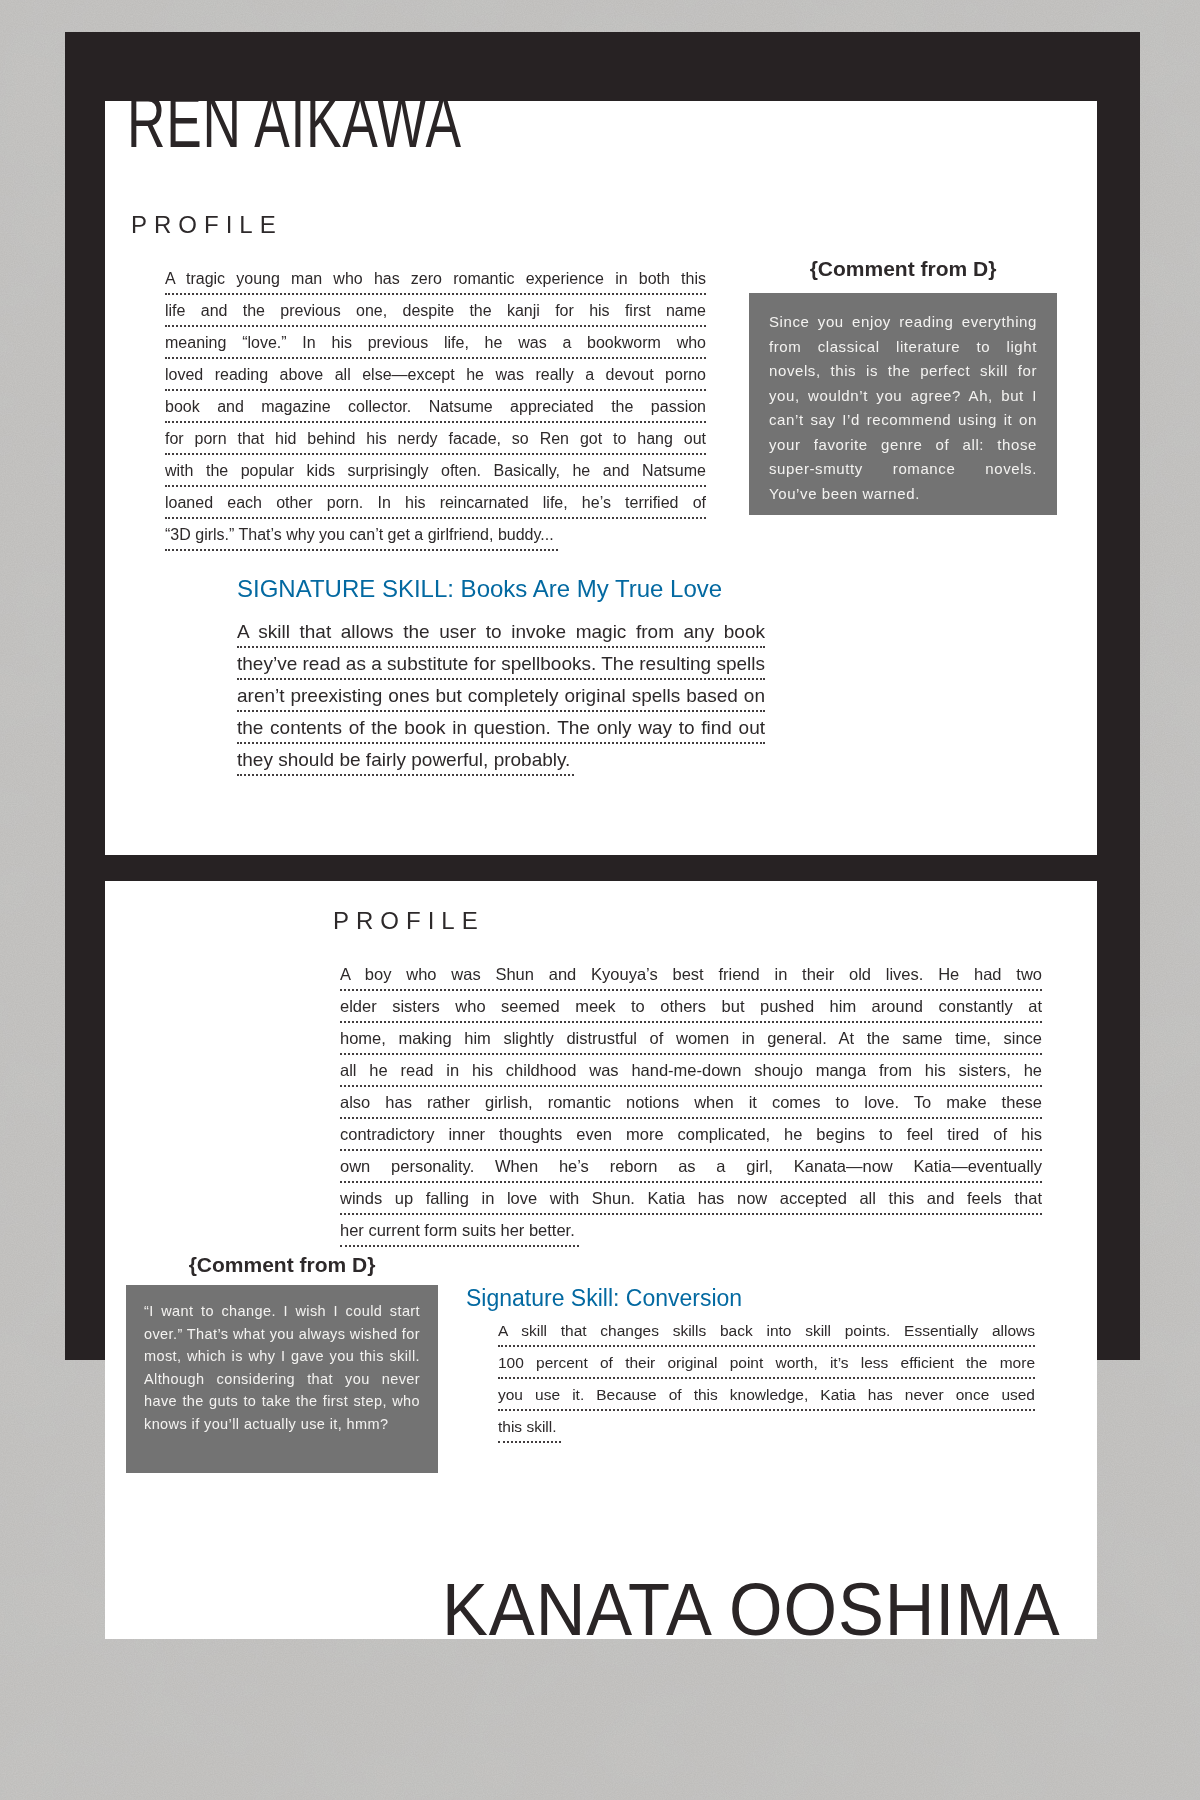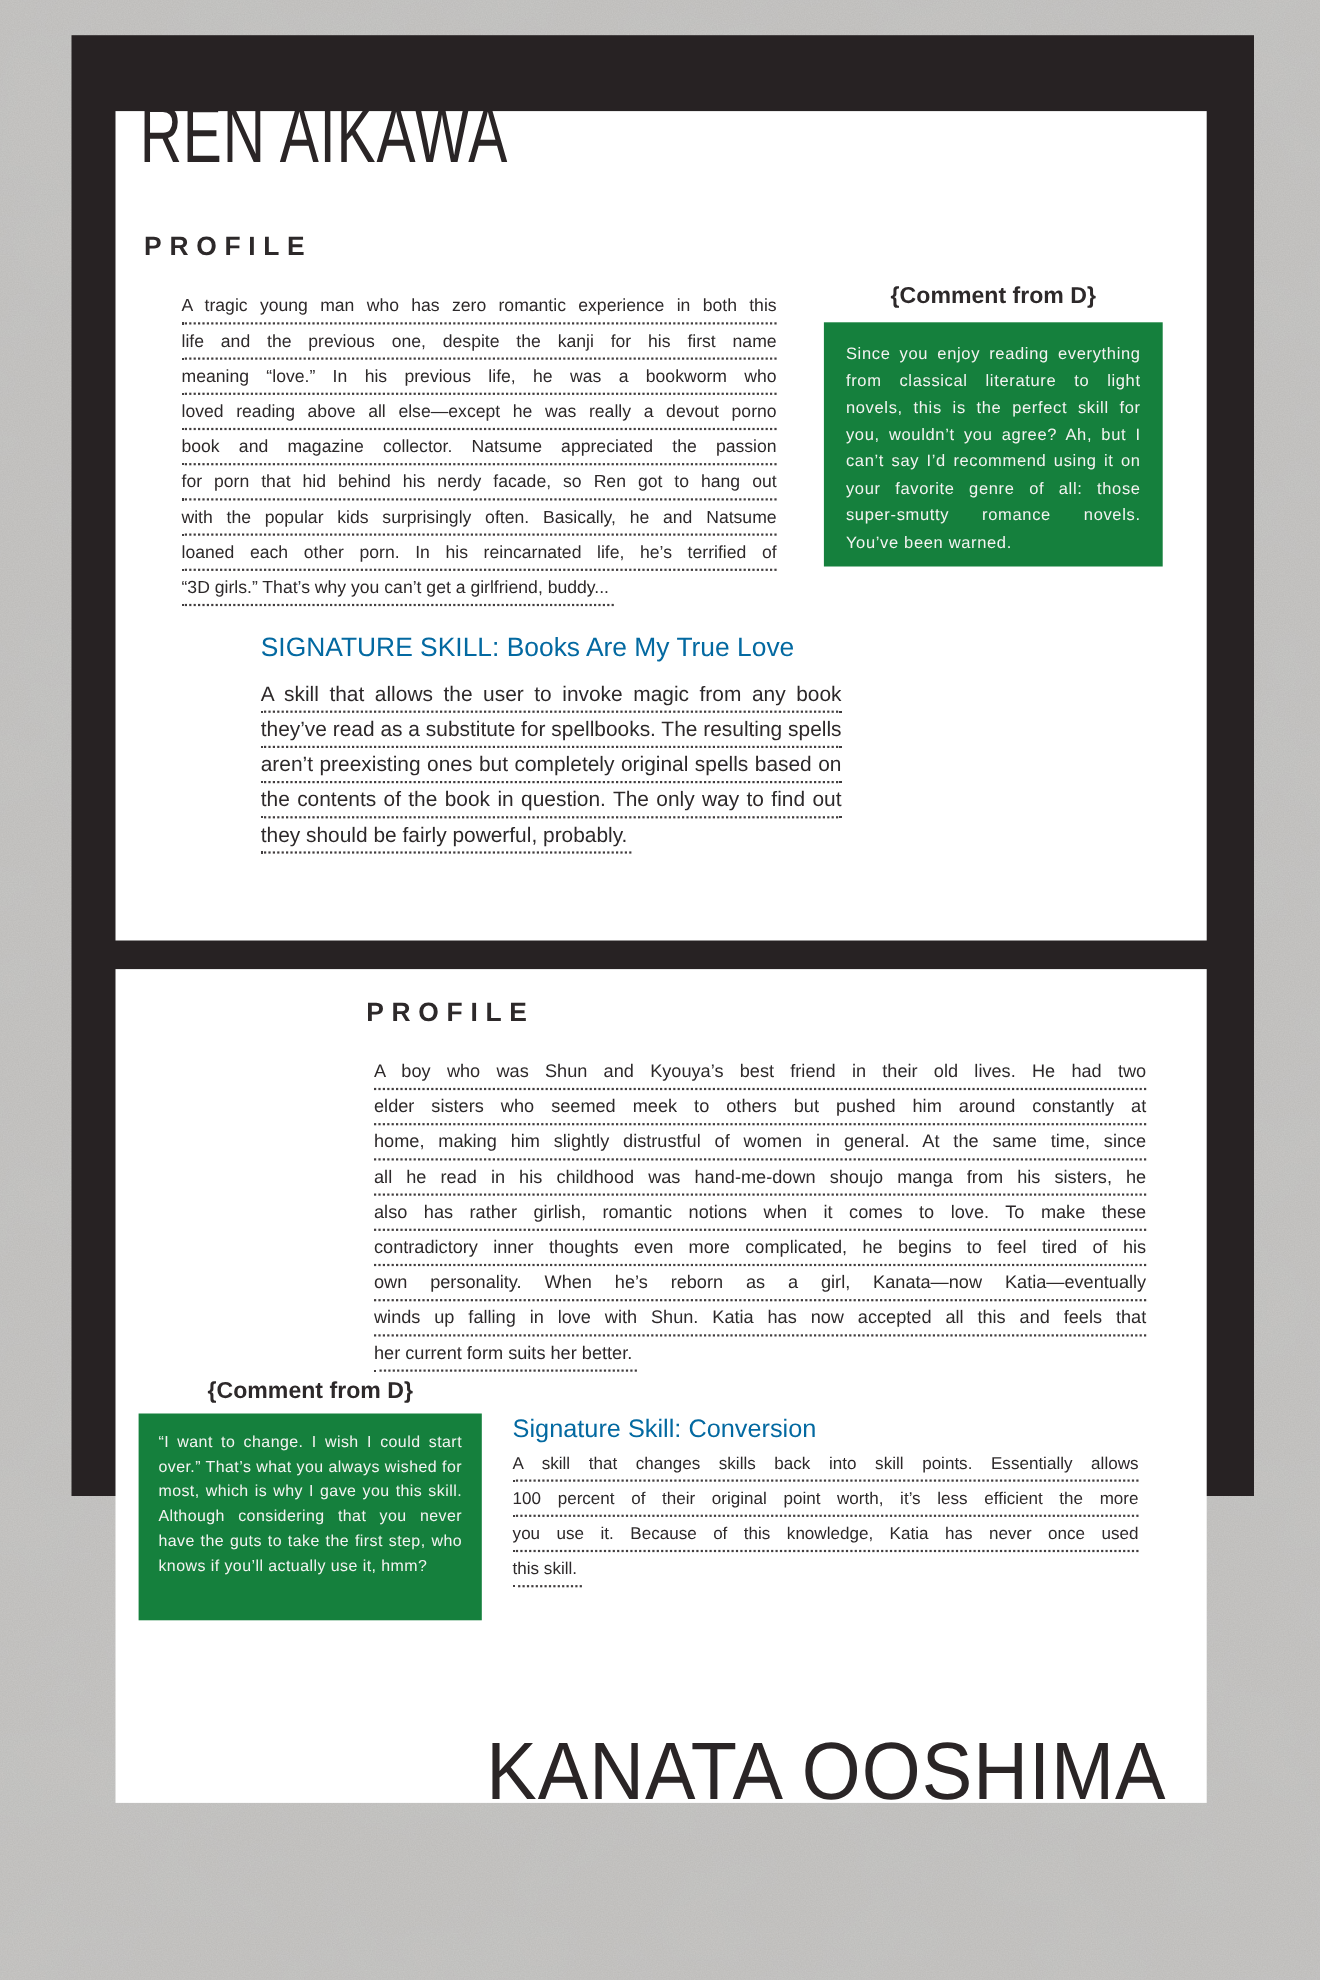--- a/index.html
+++ b/index.html
@@ -23,51 +23,51 @@
   .big-title{
     position:absolute;
     font-size:74px;font-weight:400;color:#2a2526;
     letter-spacing:1px;white-space:nowrap;
     transform-origin:left bottom;
   }
   #title-ren{left:22px;top:-22px;transform:scaleX(0.72);}
   #title-kanata{left:337px;bottom:-13px;transform:scaleX(0.93);}
   .profile-heading{
     position:absolute;
-    font-size:24px;letter-spacing:7px;color:#2d292a;font-weight:700;
+    font-size:24px;letter-spacing:7px;color:#2d292a;font-weight:400;
     white-space:nowrap;
   }
   .para{position:absolute;color:#2d292a;}
   .para .pline{
     text-align:justify;text-align-last:justify;
     border-bottom:2px dotted #413d3e;
     padding-bottom:3px;margin-bottom:4px;
     white-space:nowrap;
   }
   .para .pline.short{
     text-align-last:left;width:-moz-fit-content;width:fit-content;
     padding-right:4px;
   }
   #para-profile-1{left:28px;top:166px;width:573px;font-size:16px;}
   #para-profile-1 .pline{line-height:23px;margin-left:32px;}
   #para-skill-1{left:132px;top:519px;width:528px;font-size:19px;}
   #para-skill-1 .pline{line-height:23px;}
   #para-profile-2{left:235px;top:82px;width:702px;font-size:16.5px;}
   #para-profile-2 .pline{line-height:23px;}
   #para-skill-2{left:361px;top:438px;width:569px;font-size:15.5px;}
-  #para-skill-2 .pline{line-height:23px;}
+  #para-skill-2 .pline{line-height:23px;margin-left:32px;}
   .comment-heading{
     position:absolute;text-align:center;
     font-size:21px;font-weight:700;color:#2d292a;
     white-space:nowrap;
   }
   #comment-heading-1{left:644px;top:156px;width:308px;}
   #comment-heading-2{left:21px;top:372px;width:312px;}
   .comment-box{
-    position:absolute;background:#15803d;color:#f4f3f1;
+    position:absolute;background:#737373;color:#f4f3f1;
     text-align:justify;
   }
   #comment-box-1{
     left:644px;top:192px;width:308px;height:222px;
     padding:17px 20px;box-sizing:border-box;
     font-size:15px;line-height:24.5px;letter-spacing:0.6px;
   }
   #comment-box-2{
     left:21px;top:404px;width:312px;height:188px;
     padding:15px 18px;box-sizing:border-box;

